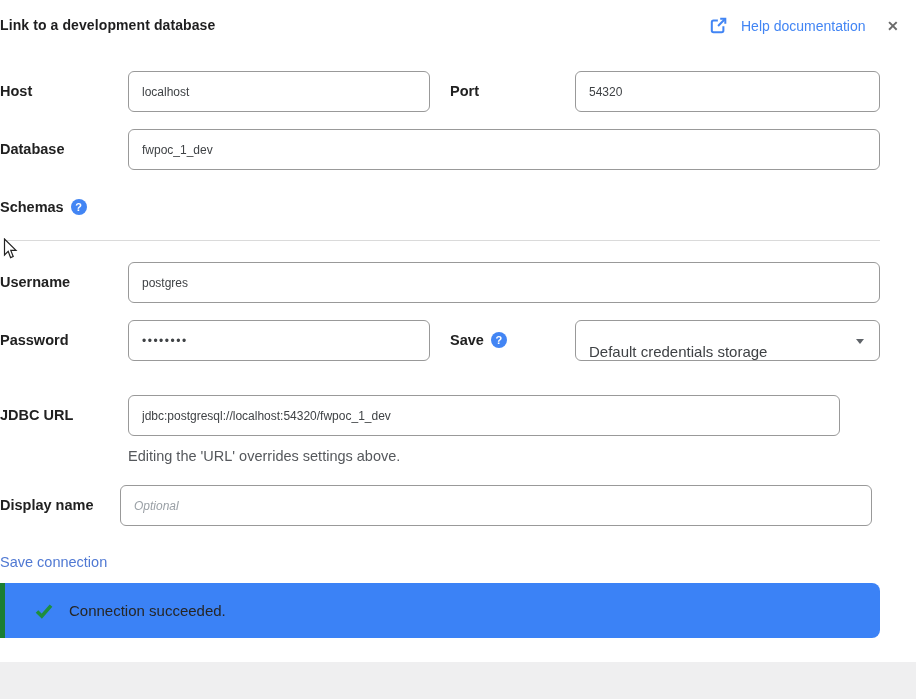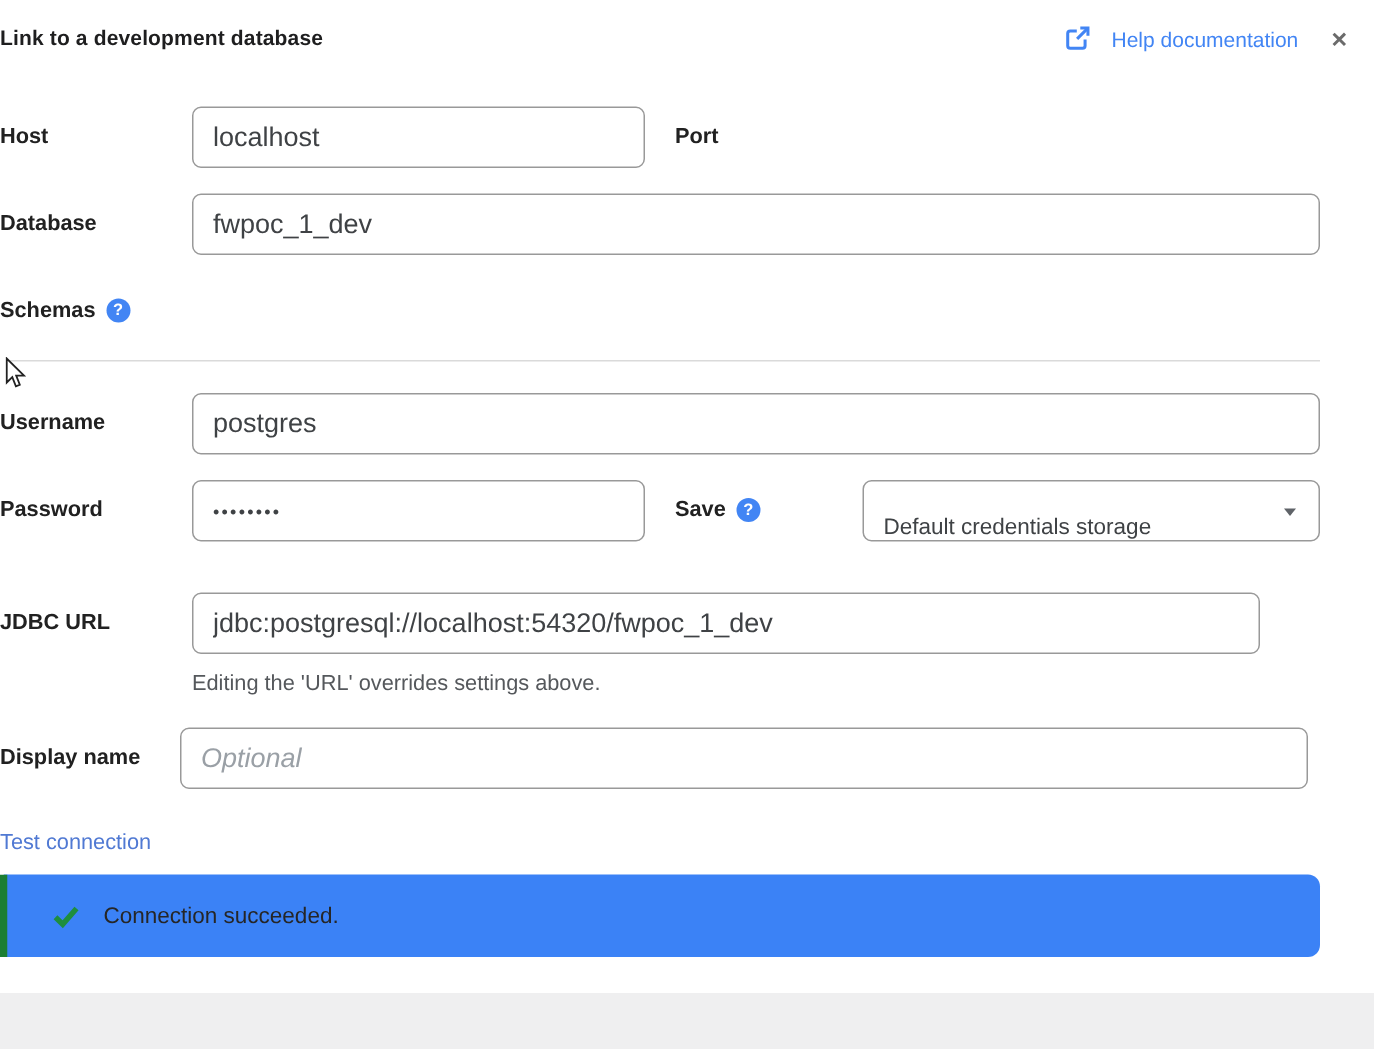--- a/index.html
+++ b/index.html
@@ -6,21 +6,21 @@
   html,body { background:#fff; }
   body { font-family:"Liberation Sans", sans-serif; color:#212121; }
   .stage { position:relative; width:916px; height:699px; background:#fff; overflow:hidden; }
 
   .title { position:absolute; left:0; top:17px; font-size:14px; font-weight:700; color:#1e1e1f; letter-spacing:.1px; }
   .help { position:absolute; left:710px; top:17px; display:flex; align-items:center; gap:14px; color:#4285f4; font-size:14px; cursor:pointer; text-decoration:none; }
   .close { position:absolute; left:887px; top:19px; font-size:14px; color:#6b6b6b; font-weight:700; cursor:pointer; line-height:1; }
 
   .lbl { position:absolute; font-size:14.5px; font-weight:700; color:#212121; display:flex; align-items:center; gap:7px; }
   .inp { position:absolute; border:1px solid #999; border-radius:6px; background:#fff; font-family:"Liberation Sans",sans-serif;
-         font-size:18px; color:#3f4245; padding:0 13px; outline:none; height:41px; }
+         font-size:12px; color:#3f4245; padding:0 13px; outline:none; height:41px; }
   .inp::placeholder { color:#9aa0a6; }
   .pw { font-size:12px; letter-spacing:1.5px; }
 
   .qicon { width:16px; height:16px; border-radius:50%; background:#4285f4; color:#fff; font-size:11px; font-weight:700;
            display:inline-flex; align-items:center; justify-content:center; line-height:1; }
 
   .select { position:absolute; border:1px solid #999; border-radius:6px; background:#fff; height:41px;
             display:flex; align-items:center; padding:0 13px; font-size:15px; color:#3f4245; cursor:pointer; }
   .caret { position:absolute; right:15px; top:18px; width:0; height:0; border-left:4.5px solid transparent;
            border-right:4.5px solid transparent; border-top:5px solid #5f6368; }
@@ -50,20 +50,21 @@
       <path d="M9.6 1.6h4.8v4.8" fill="none" stroke="#4285f4" stroke-width="1.9"></path>
       <path d="M13.9 2.1 L7.6 8.4" fill="none" stroke="#4285f4" stroke-width="1.9"></path>
     </svg>
     <span>Help documentation</span>
   </a>
   <span class="close">✕</span>
 
   <div class="lbl" style="left:0;top:83px;">Host</div>
   <input class="inp" style="left: 128px; top: 71px; width: 302px;" value="localhost">
   <div class="lbl" style="left:450px;top:83px;">Port</div>
+  <input class="inp" style="left: 575px; top: 71px; width: 305px;" value="54320">
 
   <div class="lbl" style="left:0;top:141px;">Database</div>
   <input class="inp" style="left: 128px; top: 129px; width: 752px;" value="fwpoc_1_dev">
 
   <div class="lbl" style="left:0;top:199px;">
     <span>Schemas</span>
     <span class="qicon">?</span>
   </div>
 
   <div class="divider"></div>
@@ -85,21 +86,21 @@
     <span class="caret"></span>
   </div>
 
   <div class="lbl" style="left:0;top:407px;">JDBC URL</div>
   <input class="inp" style="left: 128px; top: 395px; width: 712px;" value="jdbc:postgresql://localhost:54320/fwpoc_1_dev">
   <div class="hint">Editing the 'URL' overrides settings above.</div>
 
   <div class="lbl" style="left:0;top:497px;">Display name</div>
   <input class="inp" style="left: 120px; top: 485px; width: 752px; font-style: italic;" placeholder="Optional">
 
-  <div class="link">Test connection</div>
+  <div class="link">Save connection</div>
 
   <div class="banner">
     <svg class="banner-check" width="20" height="20" viewBox="0 0 20 20">
       <path d="M3 10.5 L7.8 15.2 L17 4.6" fill="none" stroke="#1e8e3e" stroke-width="3.6"></path>
     </svg>
     <div class="banner-msg">Connection succeeded.</div>
   </div>
 
   <div class="bottombar">
     

